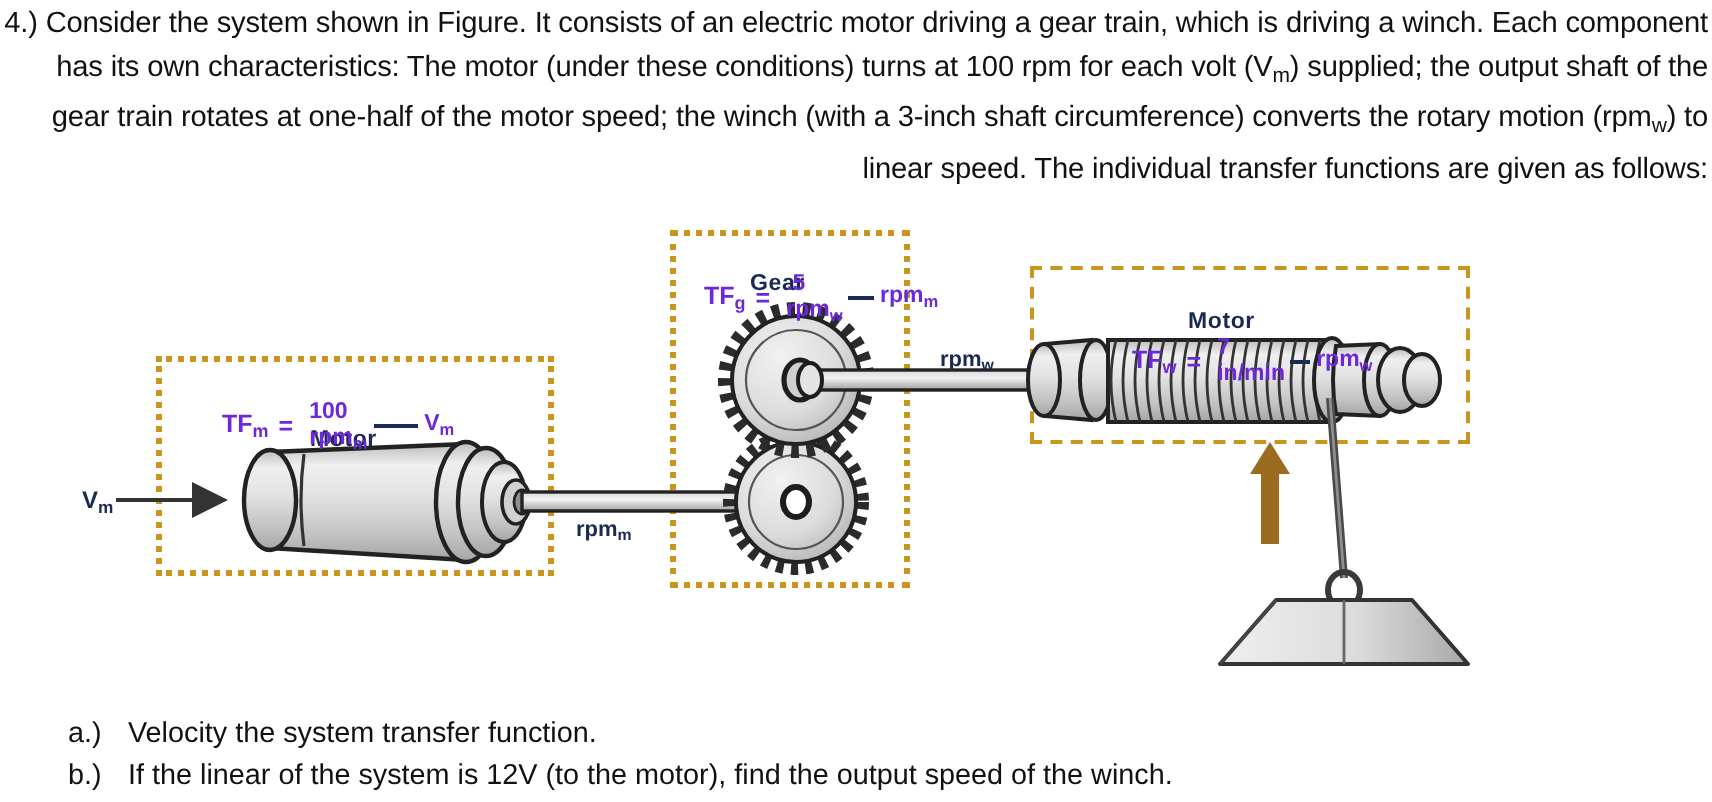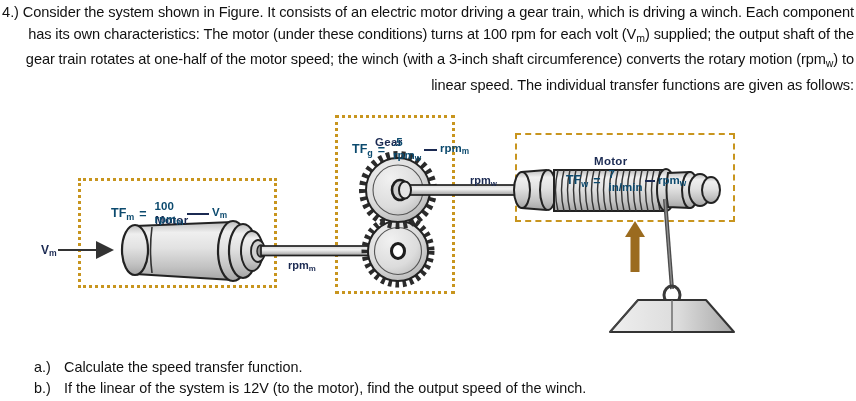--- a/index.html
+++ b/index.html
@@ -42,21 +42,21 @@
     position:absolute;
     color:#1b2a52;
     font-weight:bold;
     font-family:"Liberation Sans",sans-serif;
     white-space:nowrap;
   }
   .cap-title{font-size:11.5px;letter-spacing:0.3px;margin-top:16px;}
   .lbl{position:absolute;color:#1b2a52;font-weight:bold;font-size:11px;white-space:nowrap;}
 
   
-  .tf{position:absolute;display:flex;align-items:center;color:#0c4a6e;font-weight:bold;}
+  .tf{position:absolute;display:flex;align-items:center;color:#6d28d9;font-weight:bold;}
   .tf .lhs{font-size:12.5px;margin-right:5px;}
   .tf .eq{font-size:12.5px;margin-right:5px;}
   .frac{display:inline-flex;flex-direction:row;align-items:center;line-height:1.12;}
   .frac .num{font-size:11.5px;padding:0 3px;}
   .frac .den{font-size:11.5px;padding:0 3px;}
   .frac .bar{height:1.6px;background:#1b2a52;width:100%;margin:1px 0;}
 
   svg{position:absolute;left:0;top:0;overflow:visible;}
 </style>
 </head>
@@ -248,21 +248,21 @@
         <span class="bar"></span>
         <span class="den"><span>rpm</span><sub>w</sub></span>
       </span>
     </div>
 
   </div>
 
   <div class="questions">
     <div class="q-row">
       <span class="q-lab">a.)</span>
-      <span class="q-txt">Calculate the speed transfer function.</span>
+      <span class="q-txt">Velocity the system transfer function.</span>
     </div>
     <div class="q-row">
       <span class="q-lab">b.)</span>
       <span class="q-txt">If the linear of the system is 12V (to the motor), find the output speed of the winch.</span>
     </div>
   </div>
 
 </div>
 
 </body></html>

